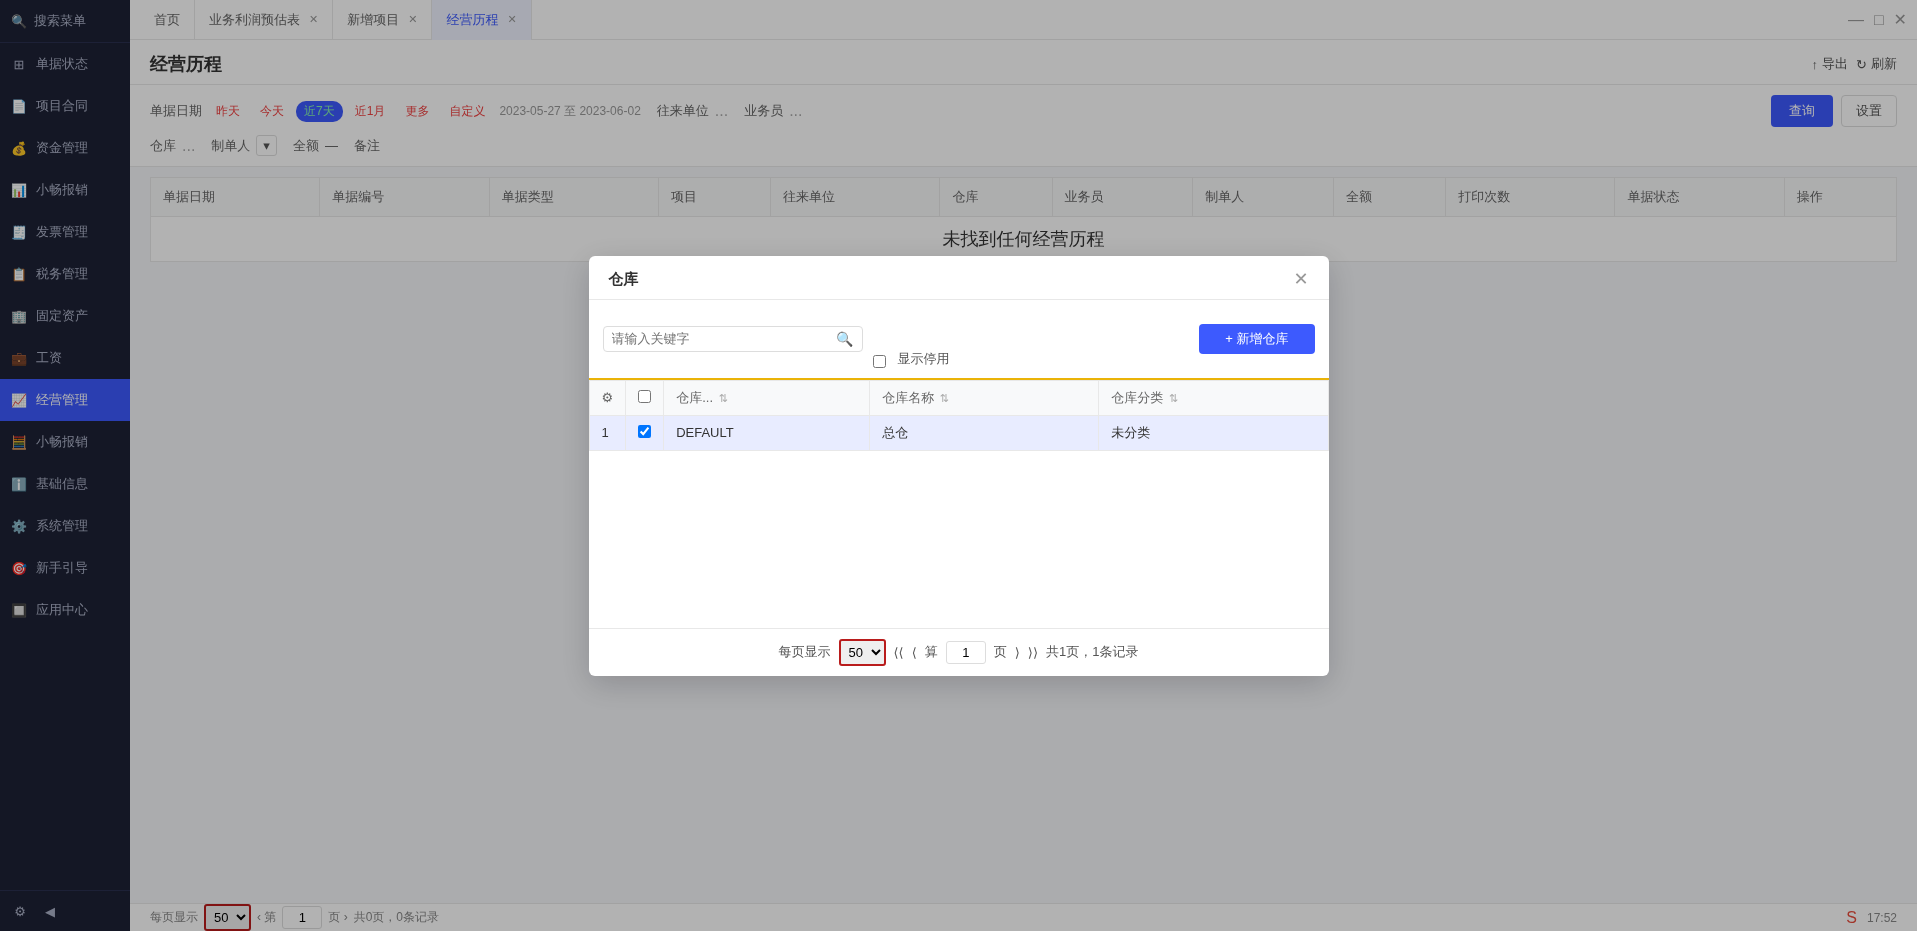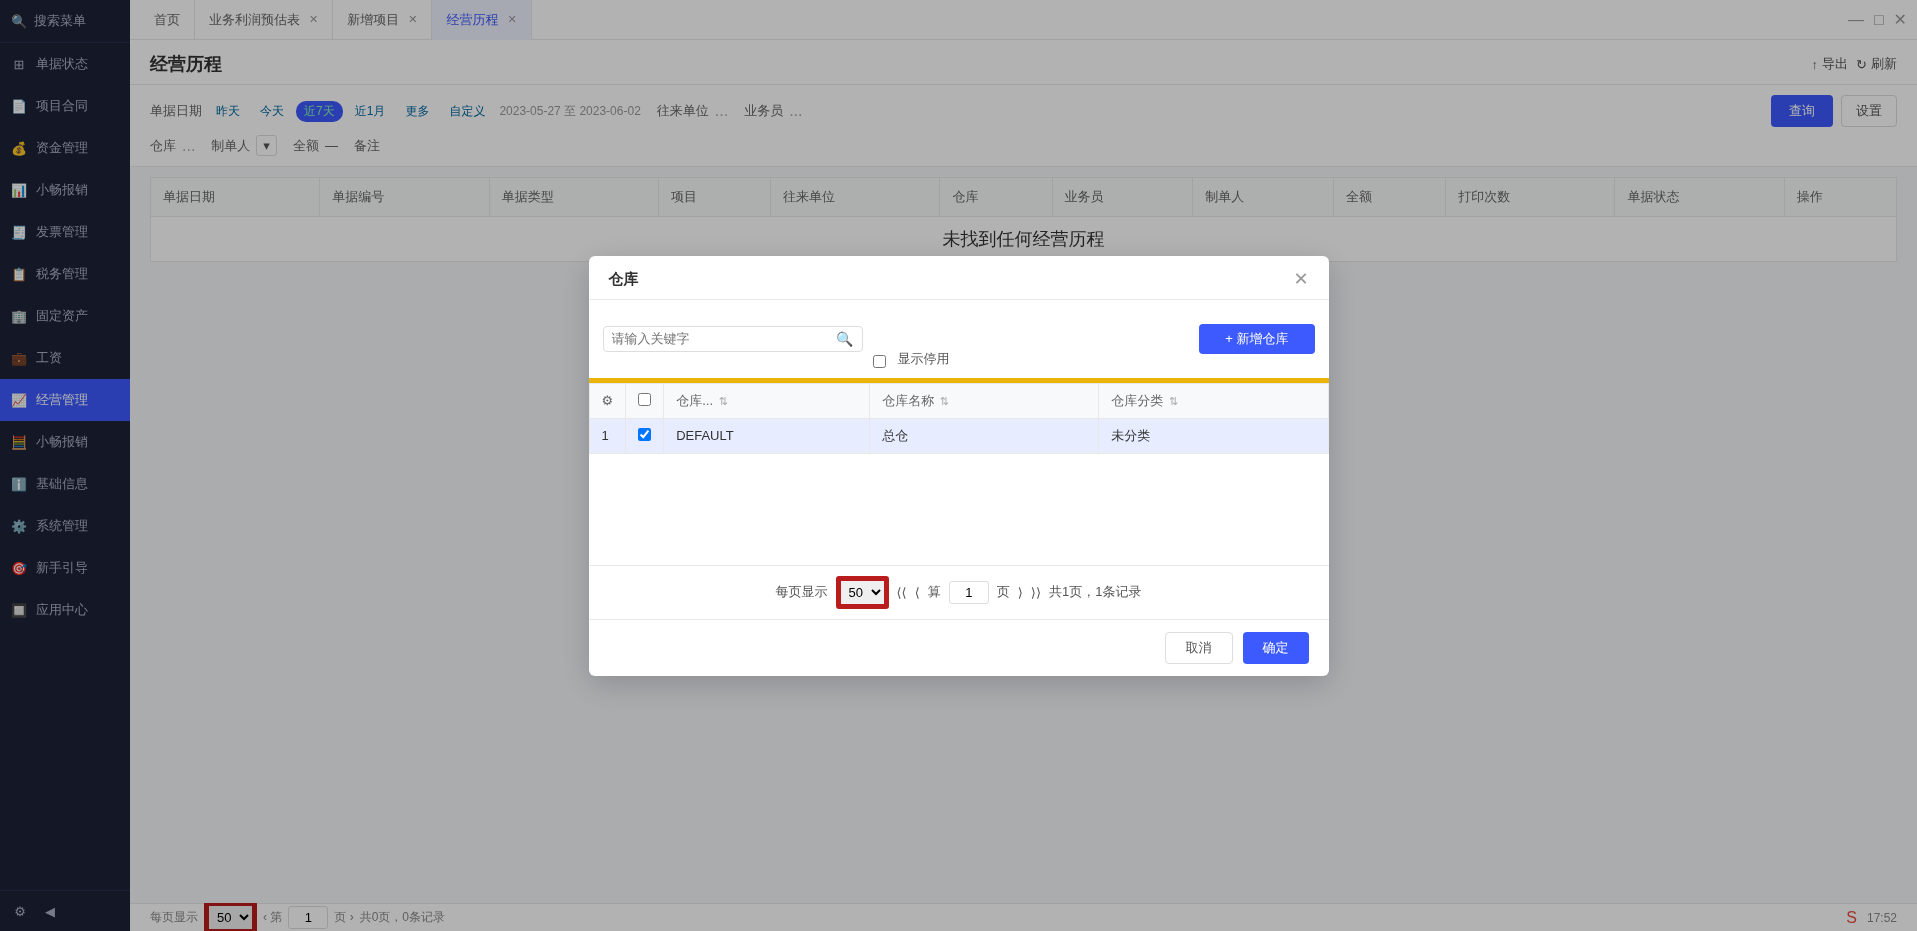--- a/index.html
+++ b/index.html
@@ -30,54 +30,54 @@
     .page-header-actions { display: flex; gap: 8px; }
     .btn-export { display: flex; align-items: center; gap: 4px; color: #555; cursor: pointer; font-size: 13px; }
     .btn-refresh { display: flex; align-items: center; gap: 4px; color: #555; cursor: pointer; font-size: 13px; }
 
     
     .filter-bar { background: #fff; padding: 10px 20px; border-bottom: 1px solid #e8e8e8; display: flex; flex-direction: column; gap: 8px; }
     .filter-row { display: flex; align-items: center; gap: 16px; flex-wrap: wrap; }
     .filter-item { display: flex; align-items: center; gap: 6px; font-size: 13px; color: #555; }
     .filter-label { color: #666; white-space: nowrap; }
     .date-tabs { display: flex; gap: 4px; }
-    .date-tab { padding: 2px 8px; border-radius: 3px; cursor: pointer; font-size: 12px; color: #0369a1; }
+    .date-tab { padding: 2px 8px; border-radius: 3px; cursor: pointer; font-size: 12px; color: #ef4444; }
     .date-tab.active { background: #3d5afe; color: #86efac; border-radius: 10px; }
     .date-range { color: #999; font-size: 12px; }
     .filter-dots { color: #aaa; cursor: pointer; font-size: 16px; }
     .btn-query { background: #3d5afe; color: #fff; border: none; border-radius: 4px; padding: 6px 18px; cursor: pointer; font-size: 13px; }
     .btn-setting { background: #fff; color: #555; border: 1px solid #ddd; border-radius: 4px; padding: 6px 14px; cursor: pointer; font-size: 13px; }
 
     
     .table-area { flex: 1; background: #f5f6fa; padding: 10px 20px; overflow: auto; position: relative; }
     .data-table { width: 100%; border-collapse: collapse; background: #fff; font-size: 13px; }
     .data-table th { background: #f8f9fa; color: #666; font-weight: 500; padding: 10px 12px; border: 1px solid #e8e8e8; text-align: left; white-space: nowrap; }
     .data-table td { padding: 10px 12px; border: 1px solid #e8e8e8; color: #333; }
     .pagination { display: flex; align-items: center; gap: 6px; }
     .page-input { width: 40px; text-align: center; border: 1px solid #ddd; border-radius: 3px; padding: 3px 4px; font-size: 13px; }
-    .page-select { border: 5px solid #b91c1c; border-radius: 3px; padding: 3px 4px; font-size: 13px; }
+    .page-select { border: 2px solid #b91c1c; border-radius: 3px; padding: 3px 4px; font-size: 13px; }
 
     
     .overlay { position: fixed; top: 0; left: 0; width: 100%; height: 100%; background: rgba(0,0,0,0.3); z-index: 100; display: flex; align-items: center; justify-content: center; }
     .modal { background: #fff; border-radius: 6px; width: 740px; min-height: 420px; display: flex; flex-direction: column; box-shadow: 0 8px 32px rgba(0,0,0,0.18); }
     .modal-header { display: flex; align-items: center; justify-content: space-between; padding: 14px 20px 10px; border-bottom: 1px solid #e8e8e8; }
     .modal-title { font-size: 15px; font-weight: 600; color: #333; }
     .modal-close { cursor: pointer; color: #999; font-size: 18px; line-height: 1; }
     .modal-body { display: flex; flex: 1; }
     
     
     .modal-sidebar { width: 160px; background: #f7f8fa; border-right: 1px solid #e8e8e8; padding: 10px 0; flex-shrink: 0; }
     .category-header { display: flex; align-items: center; justify-content: space-between; padding: 6px 12px; font-size: 13px; color: #333; cursor: pointer; font-weight: 500; }
     .category-item { padding: 6px 16px; font-size: 13px; color: #333; cursor: pointer; }
     .category-item.selected { background: #e8ecff; color: #3d5afe; }
     .modal-sidebar-toggle { font-size: 18px; color: #aaa; cursor: pointer; }
 
     
     .modal-main { flex: 1; display: flex; flex-direction: column; }
-    .modal-toolbar { display: flex; align-items: center; padding: 10px 14px; gap: 10px; border-bottom: 5px solid #eab308; }
+    .modal-toolbar { display: flex; align-items: center; padding: 10px 14px; gap: 10px; border-bottom: 2px solid #eab308; }
     .search-box { display: flex; align-items: center; border: 1px solid #ddd; border-radius: 4px; padding: 4px 8px; flex: 1; max-width: 260px; }
     .search-box input { border: none; outline: none; font-size: 13px; width: 100%; background: transparent; }
     .search-icon { color: #aaa; font-size: 14px; cursor: pointer; }
     .show-disabled { display: flex; align-items: flex-end; gap: 12px; font-size: 13px; color: #555; cursor: pointer; margin-top: 40px; }
     .btn-add { background: #3d5afe; color: #fff; border: none; border-radius: 4px; padding: 6px 26px; cursor: pointer; font-size: 13px; margin-left: auto; }
 
     
     .modal-table-wrap { flex: 1; overflow: auto; }
     .modal-table { width: 100%; border-collapse: collapse; font-size: 13px; }
     .modal-table th { background: #f8f9fa; color: #666; font-weight: 500; padding: 8px 12px; border: 1px solid #e8e8e8; text-align: left; white-space: nowrap; }
@@ -385,18 +385,14 @@
           <span>算</span>
           <input class="page-input" type="text" value="1" style="">
           <span>页</span>
           <span>⟩</span>
           <span>⟩⟩</span>
           <span>共1页，1条记录</span>
         </div>
       </div>
     </div>
 
-    <div class="modal-actions">
-      <button class="btn-cancel">取消</button>
-      <button class="btn-confirm">确定</button>
-    </div>
   </div>
 </div>
 
 </body></html>

